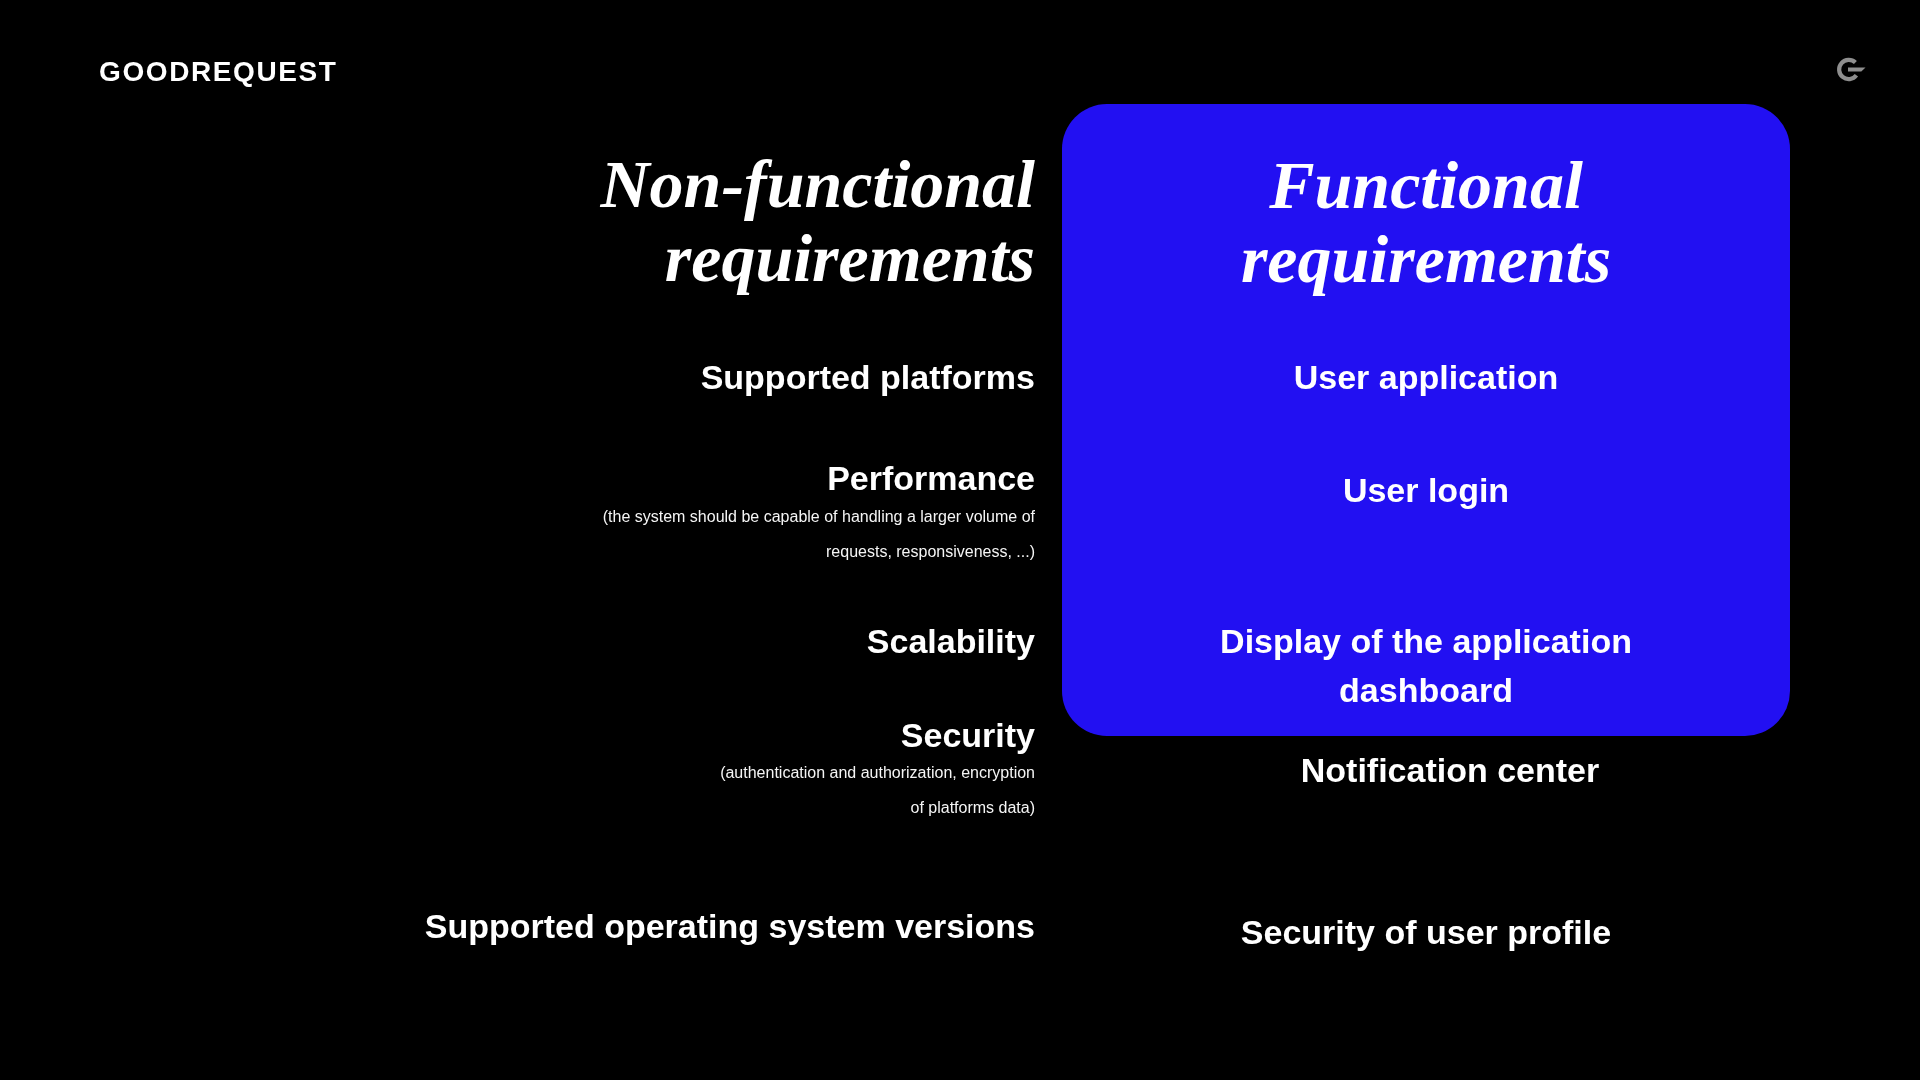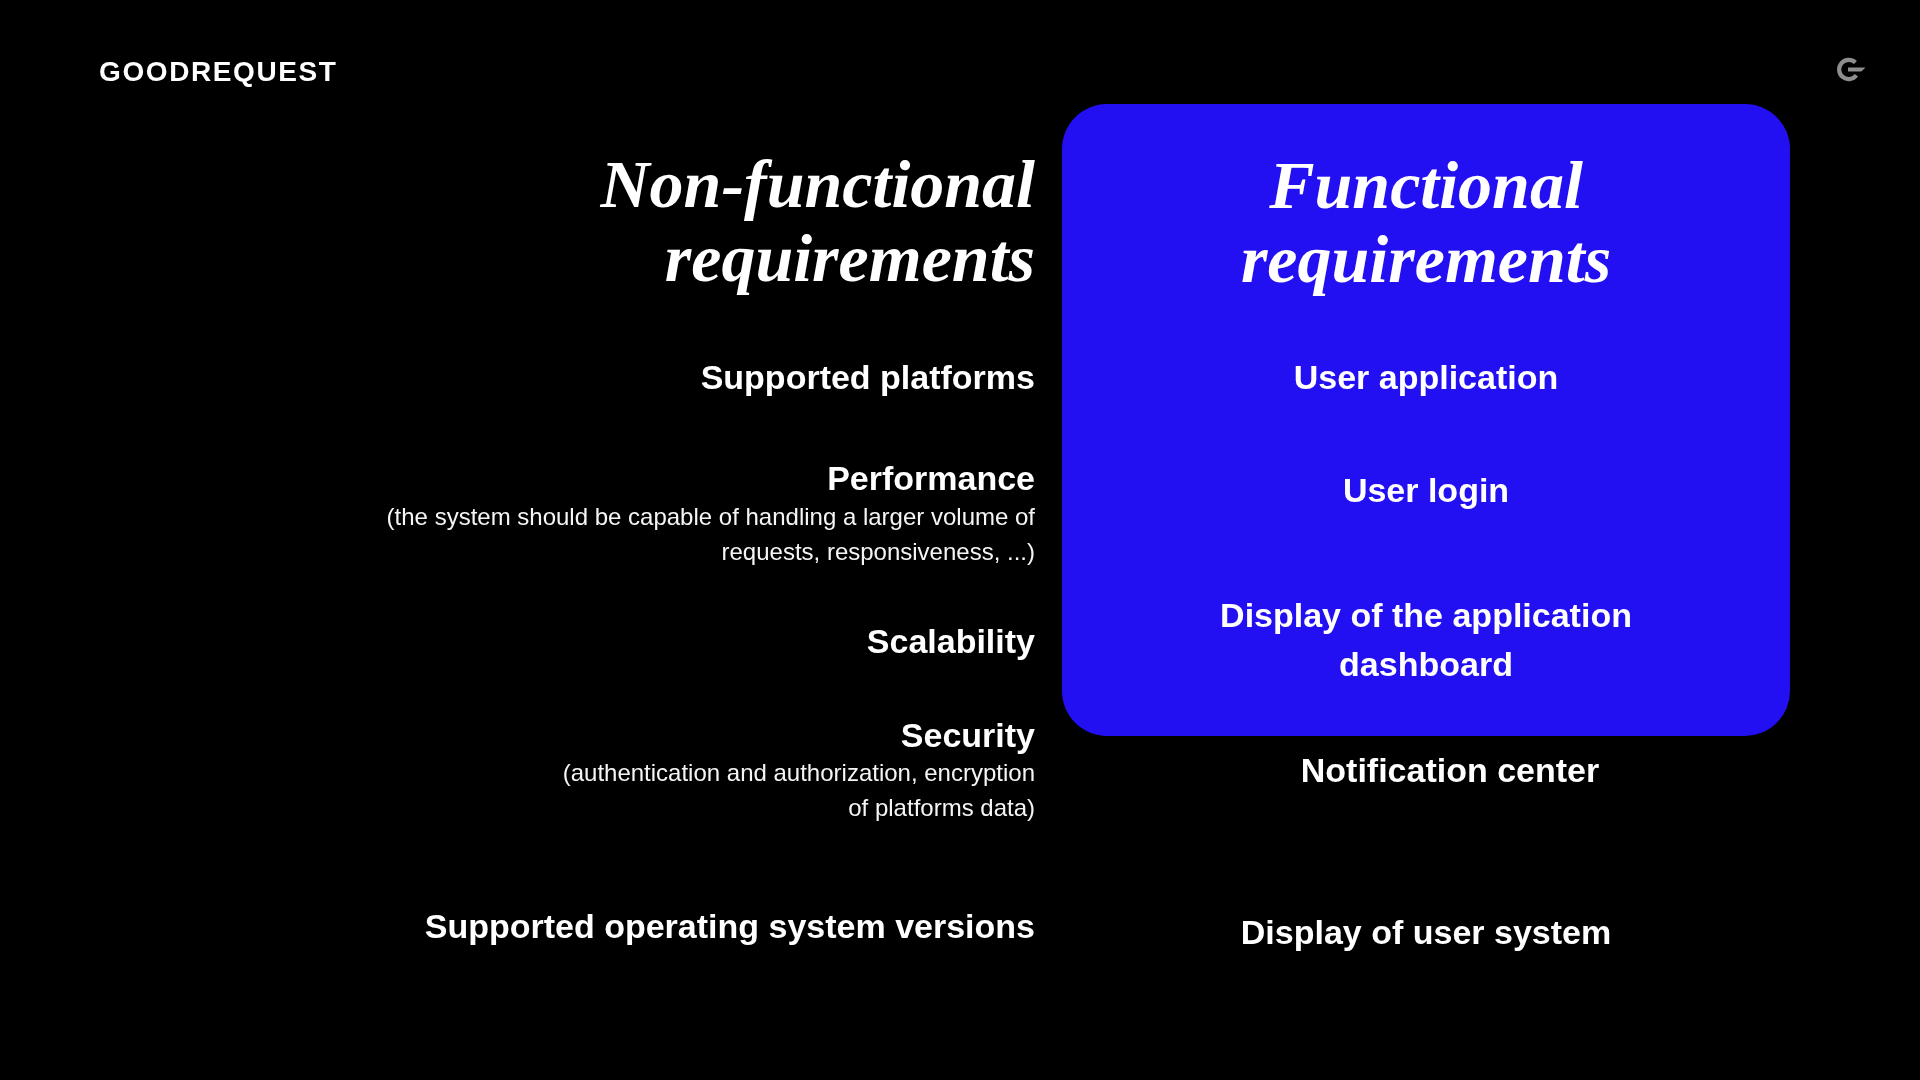--- a/index.html
+++ b/index.html
@@ -65,21 +65,21 @@
     left: 0;
     right: 0;
     font-size: 34px;
     font-weight: 700;
     line-height: 40px;
   }
   .note {
     position: absolute;
     left: 0;
     right: 0;
-    font-size: 24px;
+    font-size: 16px;
     font-weight: 400;
     line-height: 34.5px;
     color: #f5f5f5;
   }
   .lp-item-0 { top: 357px; }
   .lp-item-1 { top: 458px; }
   .lp-note-1 { top: 500px; }
   .lp-item-2 { top: 621px; }
   .lp-item-3 { top: 715px; }
   .lp-note-3 { top: 756px; }
@@ -100,21 +100,21 @@
   .citem {
     position: absolute;
     left: 0;
     right: 0;
     font-size: 34px;
     font-weight: 700;
     line-height: 40px;
   }
   .rp-item-0 { top: 253px; }
   .rp-item-1 { top: 366px; }
-  .rp-item-2 { top: 487px; line-height: 49px; }
+  .rp-item-2 { top: 513px; line-height: 49px; }
   .rp-item-3 { top: 646px; padding-left: 48px; }
   .rp-item-4 { top: 808px; }
 </style>
 </head>
 <body>
 
 <div class="slide">
 
   <div class="logo">GOODREQUEST</div>
   <svg class="gmark" viewBox="0 0 30 27" aria-hidden="true">
@@ -153,16 +153,16 @@
       <span class="line">requirements</span>
     </h1>
 
     <div class="citem rp-item-0">User application</div>
     <div class="citem rp-item-1">User login</div>
     <div class="citem rp-item-2">
       <span class="line">Display of the application</span>
       <span class="line">dashboard</span>
     </div>
     <div class="citem rp-item-3">Notification center</div>
-    <div class="citem rp-item-4">Display of user system</div>
+    <div class="citem rp-item-4">Security of user profile</div>
   </section>
 
 </div>
 
 </body></html>

